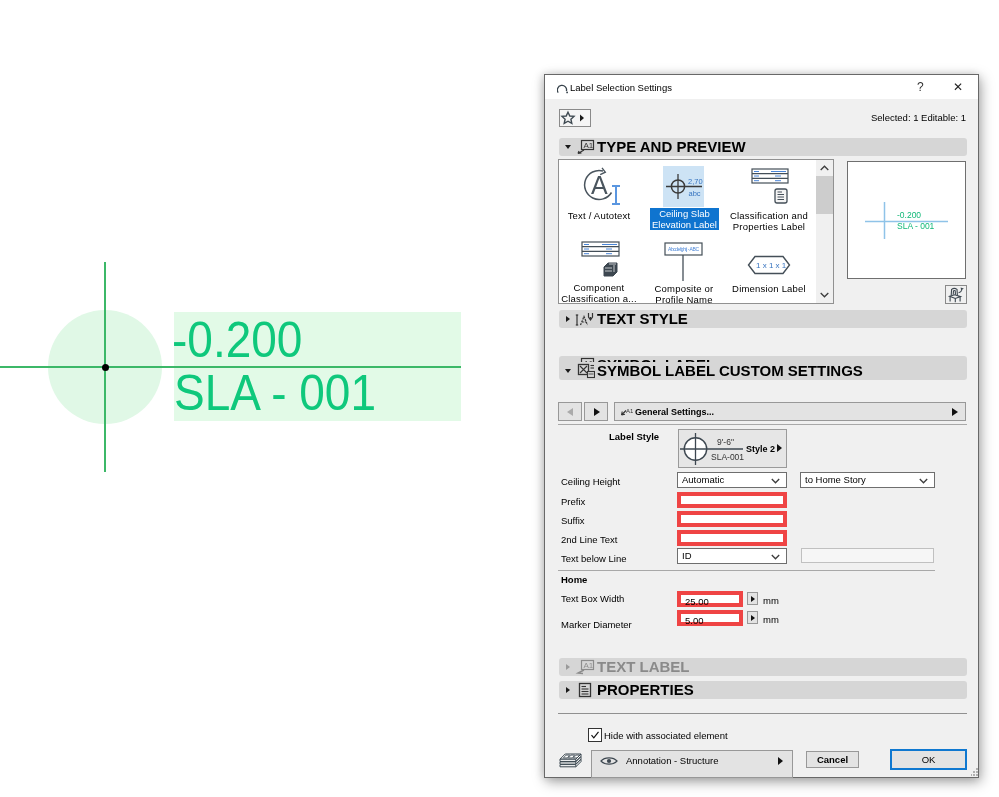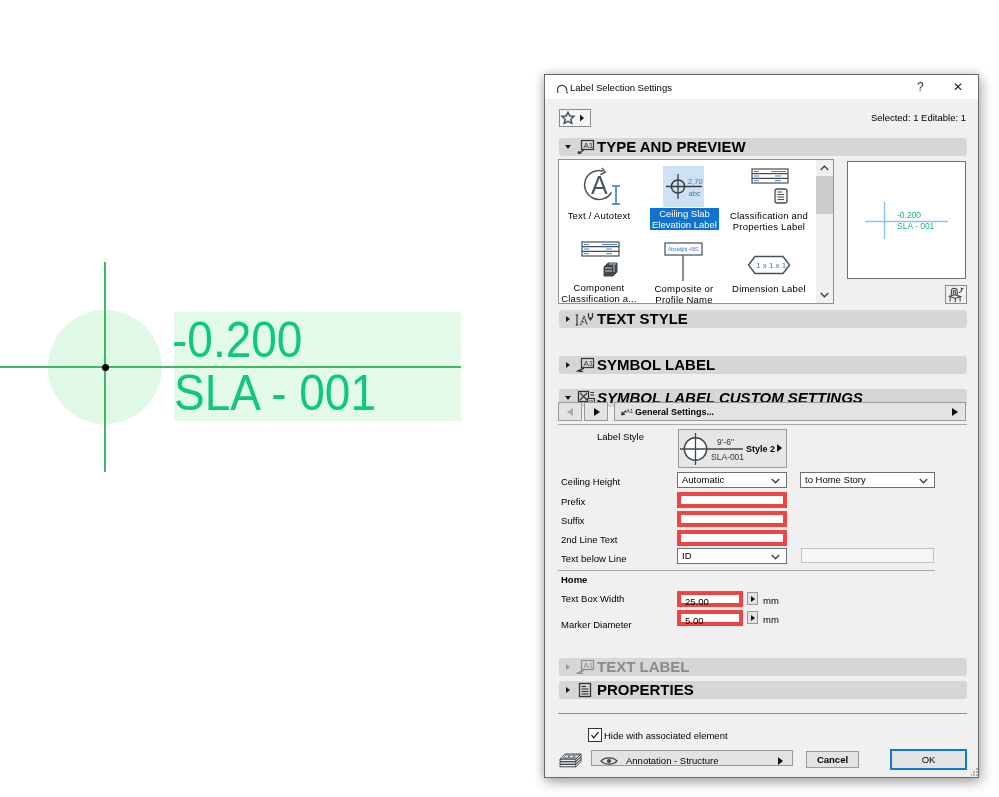--- a/index.html
+++ b/index.html
@@ -215,21 +215,21 @@
     </div>
   <div class="abs bar" style="top:281px;">
       <span class="tri-r"></span>
       <svg class="ict" width="20" height="16" viewBox="0 0 20 16">
         <rect x="6.5" y="1.5" width="12" height="9" fill="none" stroke="#333" stroke-width="1.2"></rect>
         <text x="8.5" y="9" font-size="8" fill="#333" font-family="Liberation Sans">A1</text>
         <path d="M9 11 L3 14 L8 14.5" stroke="#333" stroke-width="1.4" fill="none"></path>
       </svg>
       <span class="lbl">SYMBOL LABEL</span>
     </div>
-  <div class="abs bar" style="top:314px;font-style:italic;">
+  <div class="abs bar" style="top:287px;">
       <span class="tri-d"></span>
       <svg class="ict" width="20" height="16" viewBox="0 0 20 16">
         <rect x="3.5" y="1.5" width="10" height="10" fill="none" stroke="#333" stroke-width="1.3"></rect>
         <path d="M5 3 L12 10 M12 3 L5 10" stroke="#333" stroke-width="1.1"></path>
         <line x1="15.5" y1="2.5" x2="19" y2="2.5" stroke="#333" stroke-width="1.1"></line>
         <line x1="15.5" y1="5" x2="19" y2="5" stroke="#333" stroke-width="1.1"></line>
         <rect x="12.5" y="8.5" width="7" height="6" fill="#d6d6d6" stroke="#333" stroke-width="1.1"></rect>
         <line x1="13.5" y1="11" x2="18.5" y2="11" stroke="#333" stroke-width="0.8"></line>
       </svg>
       <span class="lbl">SYMBOL LABEL CUSTOM SETTINGS</span>
@@ -244,21 +244,21 @@
   <div class="abs btn" style="left:69px; top:327px; width:352px; height:19px; text-align:left;">
       <svg style="position:absolute; left:5px; top:4px;" width="13" height="11" viewBox="0 0 13 11">
         <path d="M6 3.5 L1.5 8 M1.5 8 L5 7.3 M1.5 8 L2.2 4.5" stroke="#333" stroke-width="1.1" fill="none"></path>
         <text x="6" y="6" font-size="6" fill="#333" font-family="Liberation Sans">A1</text>
       </svg>
       <b style="position:absolute; left:20px; top:4px; font-size:9px;">General Settings...</b>
       <span style="position:absolute; right:7px; top:5px; width:0; height:0; border-top:4.5px solid transparent; border-bottom:4.5px solid transparent; border-left:6px solid #111;"></span>
     </div>
   <div class="abs" id="sep1"></div>
 
-  <div class="abs lab" style="left:16px; top:356px; font-weight:normal;padding-left:36px;">Label Style</div>
+  <div class="abs lab" style="left:28px; top:356px; font-weight:bold;padding-left:36px;">Label Style</div>
   <div class="abs" id="stylebtn" style="left:133px; top:354px; width:109px; height:39px; background:#e6e6e6; border:1px solid #9a9a9a;">
     <svg style="position:absolute; left:0; top:0;" width="107" height="37" viewBox="0 0 107 37">
         <circle cx="16.5" cy="19" r="11.2" fill="#fff" stroke="#3d4750" stroke-width="1.4"></circle>
         <line x1="16.5" y1="3" x2="16.5" y2="35" stroke="#3d4750" stroke-width="1.3"></line>
         <line x1="1" y1="19" x2="64" y2="19" stroke="#3d4750" stroke-width="1.5"></line>
         <text x="38" y="15" font-size="8.5" fill="#333" font-family="Liberation Sans">9'-6"</text>
         <text x="32" y="30" font-size="8.5" fill="#333" font-family="Liberation Sans">SLA-001</text>
       </svg>
     <b style="position:absolute; left:67px; top:14px; font-size:9px;">Style 2</b>
     <span style="position:absolute; right:4px; top:14px; width:0; height:0; border-top:4px solid transparent; border-bottom:4px solid transparent; border-left:5px solid #111;"></span>
@@ -330,21 +330,21 @@
 
   <svg class="abs" style="left:14px; top:678px;" width="23" height="15" viewBox="0 0 23 15">
       <g stroke="#39454e" stroke-width="1" fill="#fff">
         <path d="M6.2 1 L22 1 L16.8 6.2 L1 6.2 Z"></path>
         <path d="M7 2.1 L10.6 2.1 L8.4 4.9 L4.4 4.9 Z M12 2.1 L15.6 2.1 L13.4 4.9 L9.4 4.9 Z M17 2.1 L20.6 2.1 L18.4 4.9 L14.4 4.9 Z" fill="none" stroke-width="0.8"></path>
         <path d="M1 6.2 L16.8 6.2 L16.8 8.4 L1 8.4 Z M16.8 6.2 L22 1 L22 3.2 L16.8 8.4"></path>
         <path d="M1 8.9 L16.8 8.9 L16.8 11.1 L1 11.1 Z M16.8 8.9 L22 3.7 L22 5.9 L16.8 11.1"></path>
         <path d="M1 11.6 L16.8 11.6 L16.8 13.8 L1 13.8 Z M16.8 11.6 L22 6.4 L22 8.6 L16.8 13.8"></path>
       </g>
     </svg>
-  <div class="abs btn" id="layerbtn" style="left:46px; top:675px; width:202px; height:16px; text-align:left;">
+  <div class="abs btn" id="layerbtn" style="left:46px; top:675px; width:202px; height:28px; text-align:left;">
       <svg style="position:absolute; left:8px; top:4px;" width="18" height="12" viewBox="0 0 18 12">
         <path d="M1 6 C4.5 1.8 13.5 1.8 17 6 C13.5 10.2 4.5 10.2 1 6 Z" fill="none" stroke="#3d4750" stroke-width="1.2"></path>
         <circle cx="9" cy="6" r="2.1" fill="#3d4750"></circle>
       </svg>
       <span style="position:absolute; left:34px; top:4px;">Annotation - Structure</span>
       <span style="position:absolute; right:9px; top:6px; width:0; height:0; border-top:4px solid transparent; border-bottom:4px solid transparent; border-left:5px solid #111;"></span>
     </div>
   <div class="abs btn" style="left:261px; top:676px; width:53px; height:17px; line-height:15px;font-weight:bold;">Cancel</div>
   <div class="abs" style="left:345px; top:674px; width:77px; height:21px; background:#e3e3e3; border:2px solid #0f78d0; text-align:center; line-height:17px;">OK</div>
   <svg class="abs" style="left:426px; top:693px;" width="7" height="8" viewBox="0 0 7 8">

